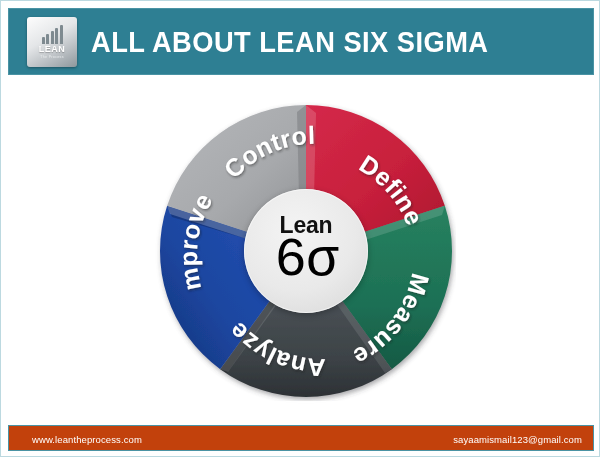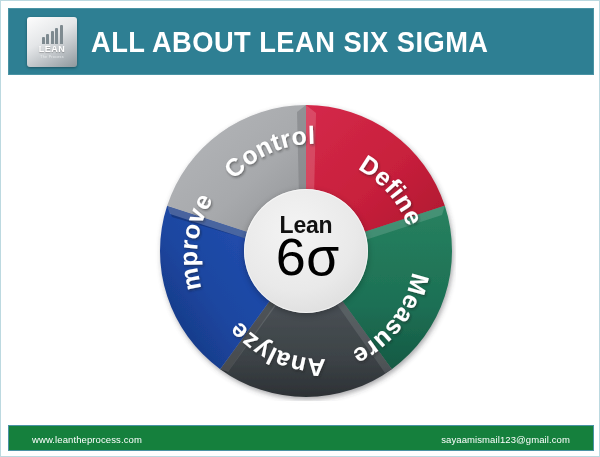--- a/index.html
+++ b/index.html
@@ -90,30 +90,30 @@
   }
   .hub .sigma{
     font-family:Liberation Mono, monospace;
     font-size:54px;color:#000000;line-height:.92;margin-top:-1px;
     letter-spacing:-1px;
   }
 
   
   .footer{
     position:absolute;left:7px;top:424px;width:586px;height:26px;
-    background:#15803d;
+    background:#c2410c;
     box-sizing:border-box;
     border:1px solid #4a93a4;
   }
   .footer .url{
     position:absolute;left:23px;top:0;height:26px;display:flex;align-items:center;
     font-size:9.5px;color:#ffffff;letter-spacing:.1px;
   }
   .footer .mail{
-    position:absolute;right:23px;top:0;height:26px;display:flex;align-items:center;
+    position:absolute;right:11px;top:0;height:26px;display:flex;align-items:center;
     font-size:9.5px;color:#ffffff;letter-spacing:.1px;
   }
 </style>
 </head>
 <body>
 
 <div id="slide">
 
   <div class="header">
 

